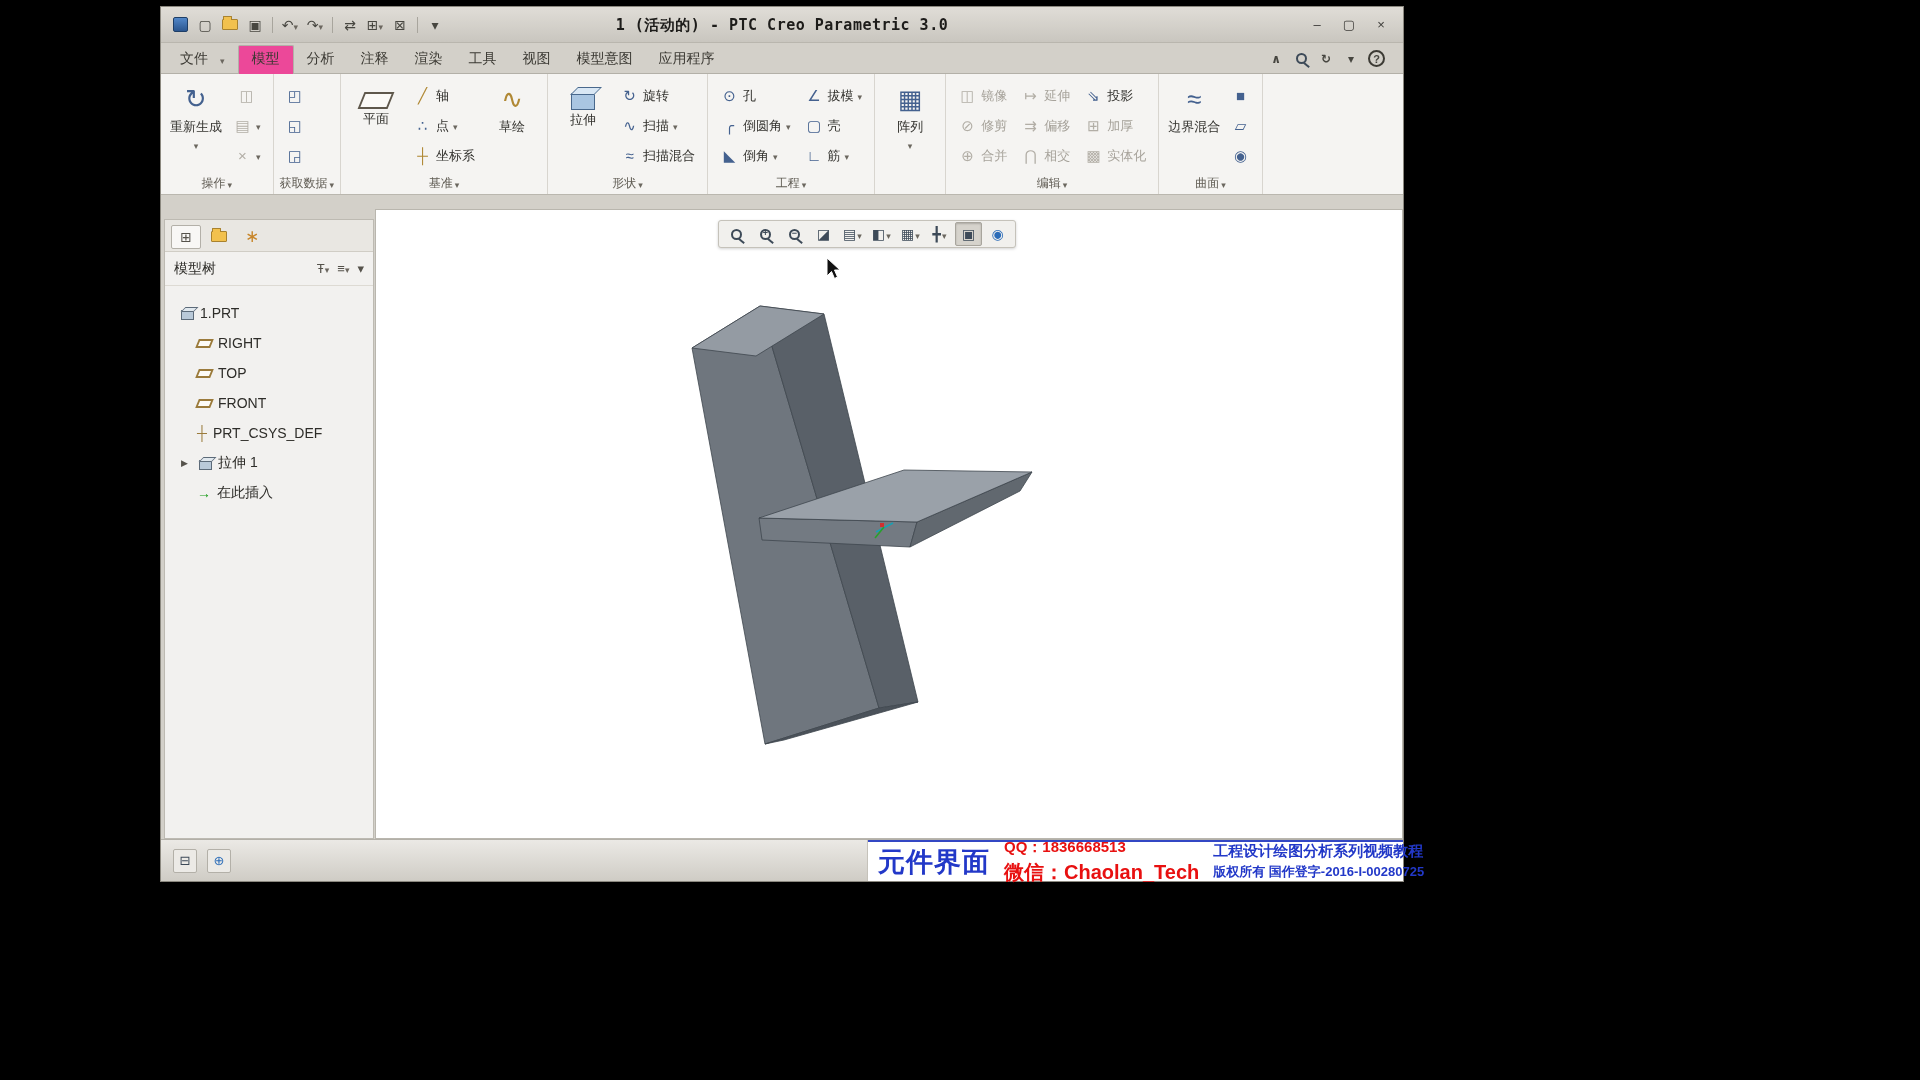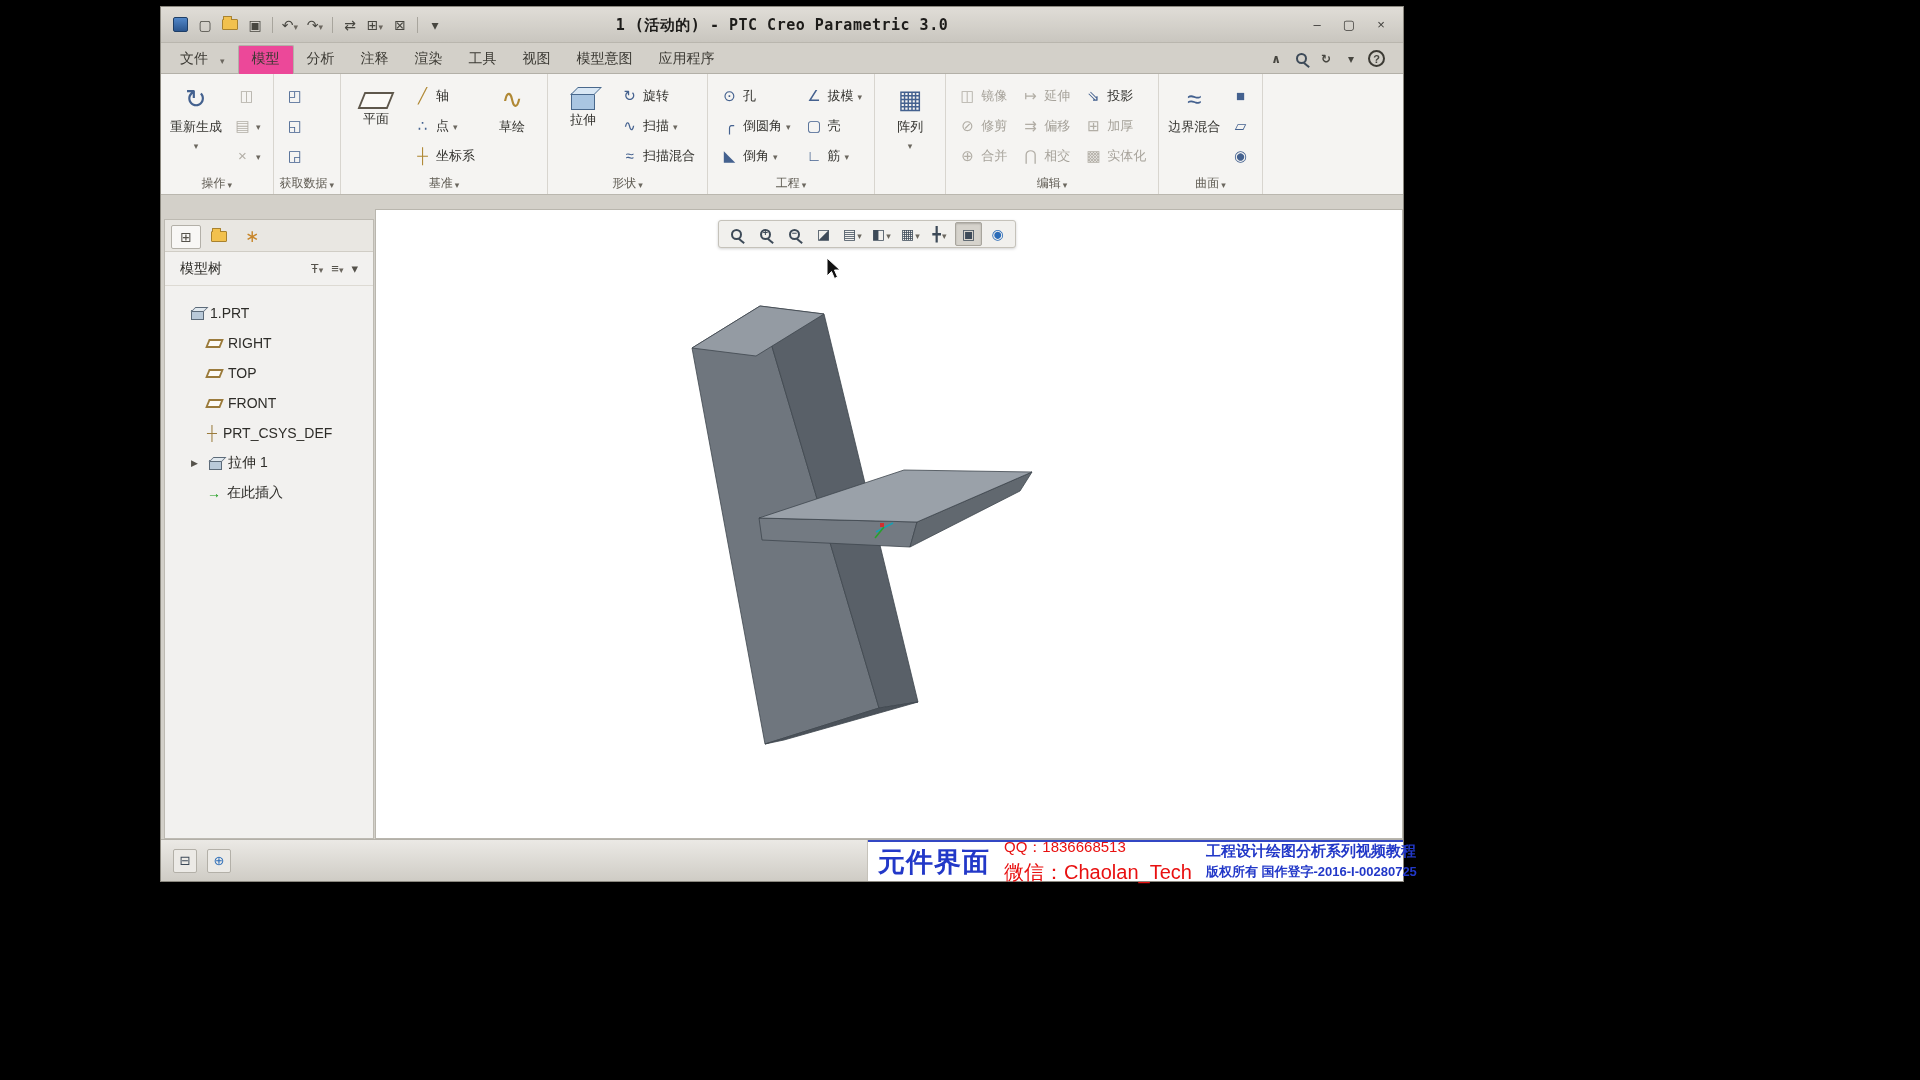--- a/index.html
+++ b/index.html
@@ -65,24 +65,24 @@
   .ic-folder::before{content:"";position:absolute;top:-4px;left:0;width:7px;height:3px;
     background:#f2c14e;border:1px solid #a9822e;border-bottom:none;border-radius:1px 1px 0 0}
   
   .navigator{position:absolute;left:3px;top:212px;width:210px;height:620px;background:#f2f1ef;
     border:1px solid #bdbab2;display:flex;flex-direction:column}
   .navtabs{height:32px;display:flex;align-items:center;gap:3px;padding:4px 6px 2px;
     background:#e9e7e2;border-bottom:1px solid #d0cdc5}
   .ntab{width:30px;height:24px;display:flex;align-items:center;justify-content:center;
     font-size:14px;color:#55524b;border:1px solid transparent;border-radius:2px}
   .ntab.active{background:#f8f7f5;border-color:#b3b0a8}
-  .navheader{height:34px;display:flex;align-items:center;padding:0 15px;gap:6px;border-bottom:1px solid #dddad3}
+  .navheader{height:34px;display:flex;align-items:center;padding:0 9px;gap:6px;border-bottom:1px solid #dddad3}
   .navtitle{font-size:14px;color:#2f2e2a}
   .nh-tools{margin-left:auto;display:flex;align-items:center;gap:8px;color:#55524b;font-size:13px}
-  .tree{flex:1;padding:12px 14px}
+  .tree{flex:1;padding:12px 4px}
   .trow{display:flex;align-items:center;gap:6px;height:30px;padding-left:12px;font-size:14px;color:#2e2d29}
   .trow.ind1{padding-left:28px}
   .trow.exp{padding-left:12px}
   .texp{width:12px;font-size:9px;color:#55524b;flex:none}
   .ic-cube-s{position:relative;width:13px;height:10px;background:#b9c9d8;border:1px solid #5c6a78;flex:none;margin-top:3px}
   .ic-cube-s::before{content:"";position:absolute;left:1px;top:-4px;width:11px;height:3px;
     background:#e0e8ee;border:1px solid #5c6a78;transform:skewX(-45deg)}
   .ic-plane-s{width:15px;height:9px;border:2px solid #9b7b3c;transform:skewX(-22deg);
     background:#fdfcf8;flex:none}
   .csys{color:#9b7b3c;font-weight:bold}
@@ -109,21 +109,21 @@
     display:flex;align-items:center}
   .sbicons{display:flex;gap:10px;padding-left:12px}
   .statbtn{width:24px;height:24px;display:flex;align-items:center;justify-content:center;
     border:1px solid #b3b0a8;background:#eceae6;border-radius:2px;font-size:13px;color:#3d4a58}
   .ad{margin-left:auto;width:536px;height:100%;background:#fff;display:flex;align-items:center;
     padding:2px 12px 0 10px;gap:14px;border-left:1px solid #c5c2ba;position:relative}
   .ad::before{content:"";position:absolute;top:0;left:0;right:0;height:2px;background:#3347c4}
   .ad-brand{font-size:27px;font-weight:bold;color:#2238c8;letter-spacing:1px;white-space:nowrap}
   .ad-col{display:flex;flex-direction:column;justify-content:center;gap:2px}
   .ad-col.right{margin-left:auto;text-align:left}
-  .ad-red{color:#e81010;font-weight:normal;font-size:15px;white-space:nowrap}
+  .ad-red{color:#e81010;font-weight:bold;font-size:15px;white-space:nowrap}
   .ad-blue{color:#2238c8;font-weight:bold;font-size:14px;white-space:nowrap}
 </style>
 </head>
 <body>
 
 <div class="app">
 
   <div class="titlebar">
     <div class="qat">
       <div class="qbtn">

